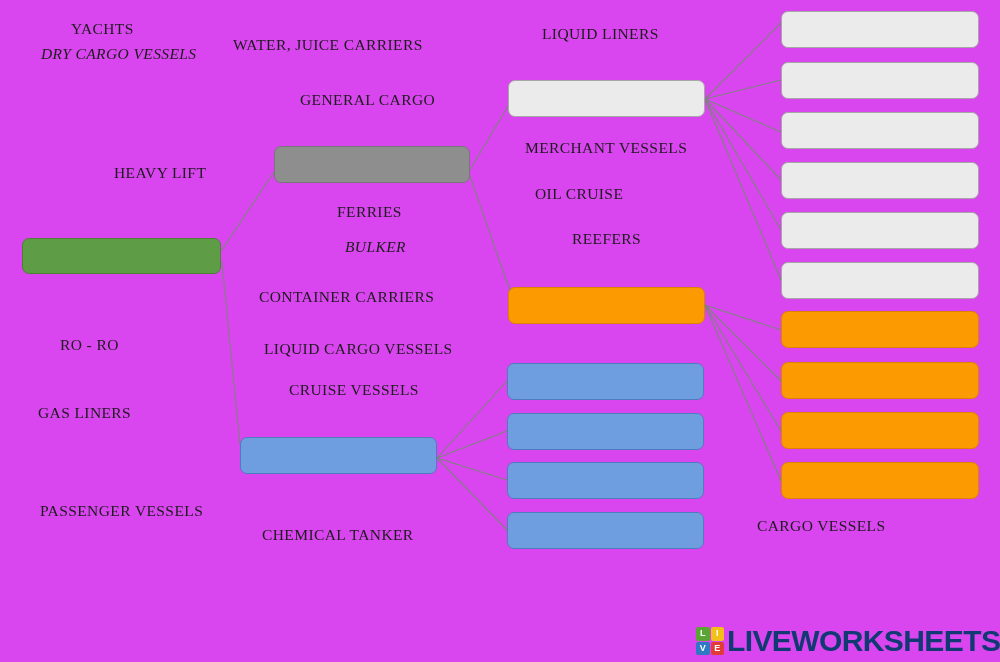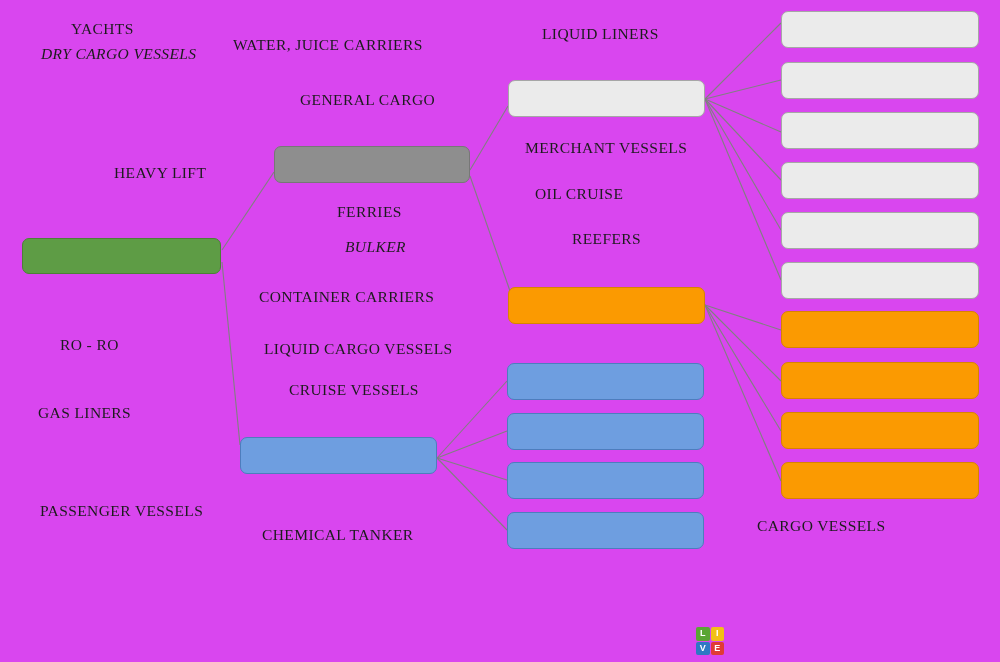--- a/index.html
+++ b/index.html
@@ -171,15 +171,16 @@
       <div class="wordlabel" style="left: 757px; top: 517px;">CARGO VESSELS</div>
     </div>
 
   <div id="lw-logo">
     <div id="lw-mark">
       <div class="lw-cell lw-l">L</div>
       <div class="lw-cell lw-i">I</div>
       <div class="lw-cell lw-v">V</div>
       <div class="lw-cell lw-e">E</div>
     </div>
+    <div id="lw-text">LIVEWORKSHEETS</div>
   </div>
 
 </div>
 
 </body></html>

